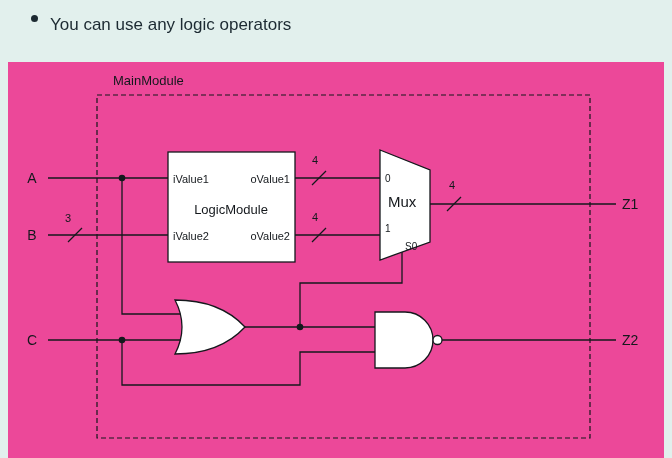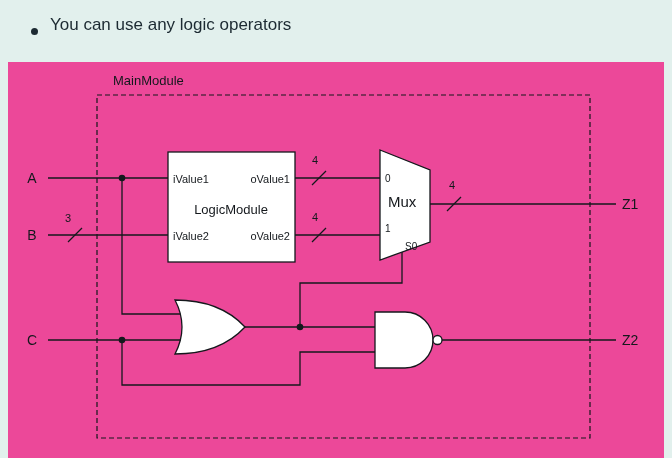--- a/index.html
+++ b/index.html
@@ -2,21 +2,21 @@
 <html><head>
 <meta charset="utf-8">
 <style>
   html,body{margin:0;padding:0;}
   body{
     width:672px;height:458px;
     background:#e2f0ed;
     font-family:"Liberation Sans",sans-serif;
     position:relative;overflow:hidden;
   }
-  .bullet-row{display:flex;align-items:flex-end;gap:12px;padding:15px 0 0 31px;}
+  .bullet-row{display:flex;align-items:flex-start;gap:12px;padding:15px 0 0 31px;}
   .bullet-dot{width:7px;height:7px;border-radius:50%;background:#1c2a32;flex:0 0 auto;}
   .bullet-text{font-size:17px;color:#1c2a32;}
   .panel{position:absolute;left:8px;top:62px;width:656px;height:448px;background:#ec4899;}
   svg{display:block;}
   text{font-family:"Liberation Sans",sans-serif;fill:#14181c;}
   .t10{font-size:10px;}
   .t11{font-size:11px;}
   .t13{font-size:13px;}
   .t14{font-size:14px;}
   .t15{font-size:15px;}

